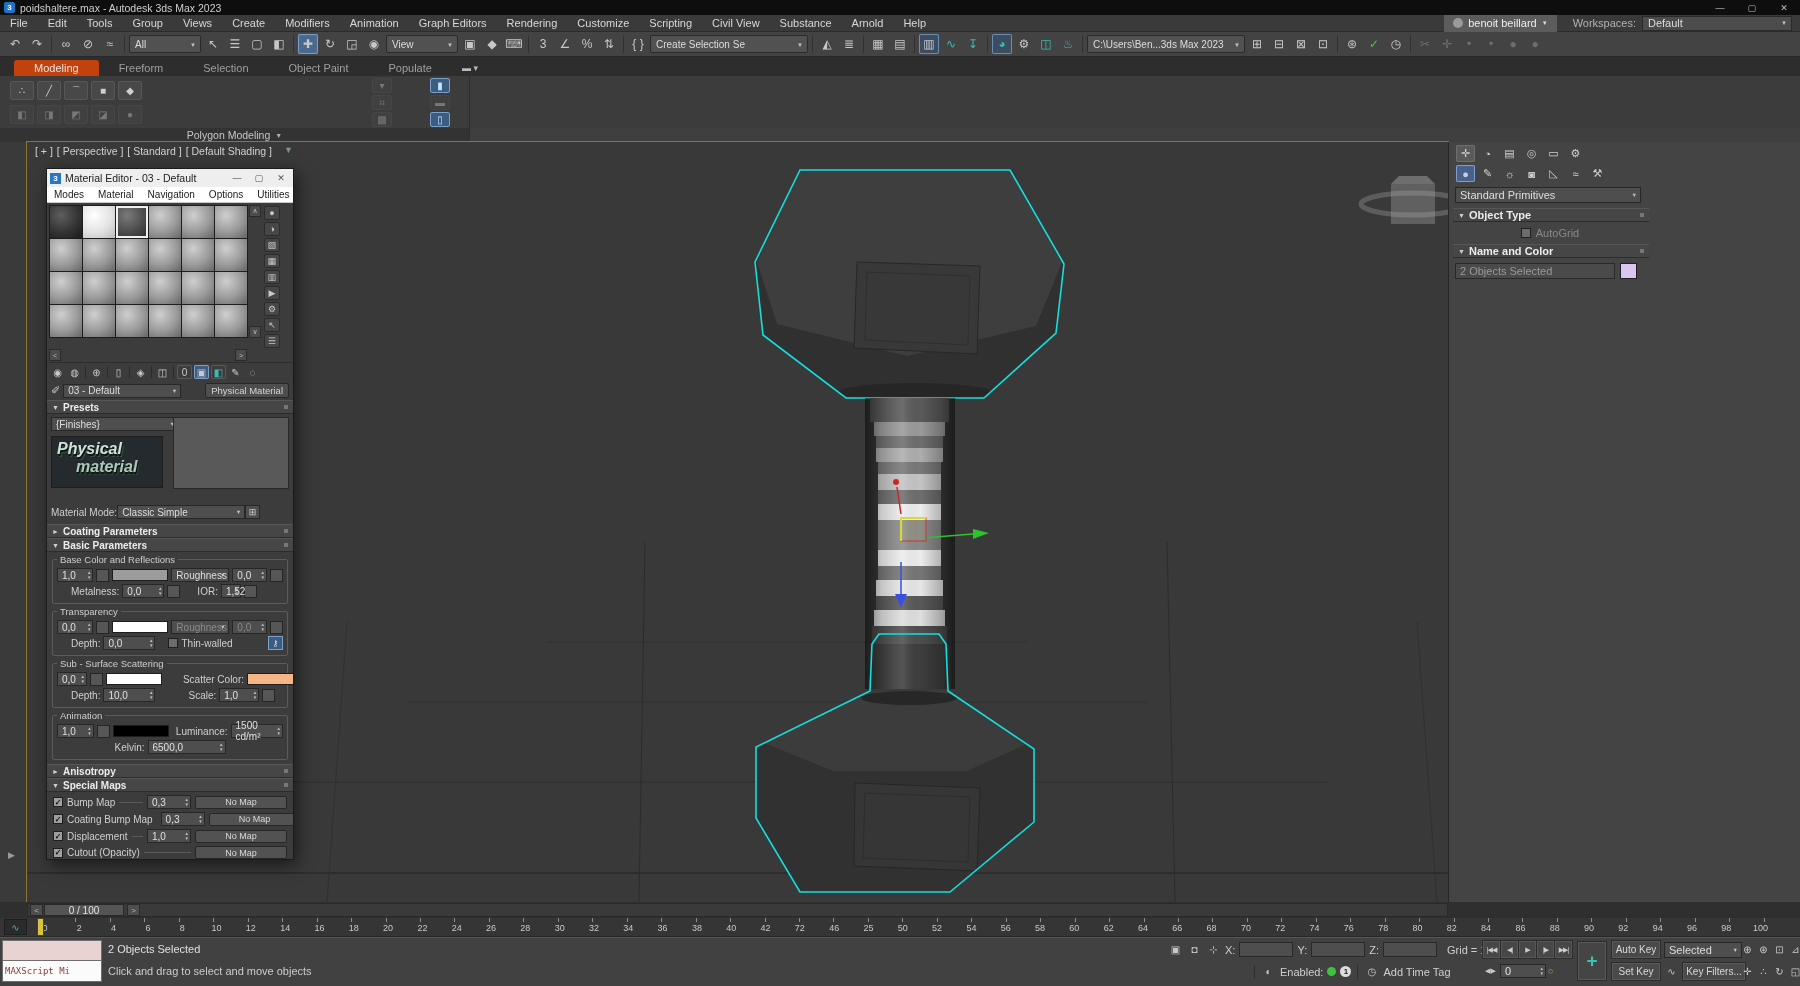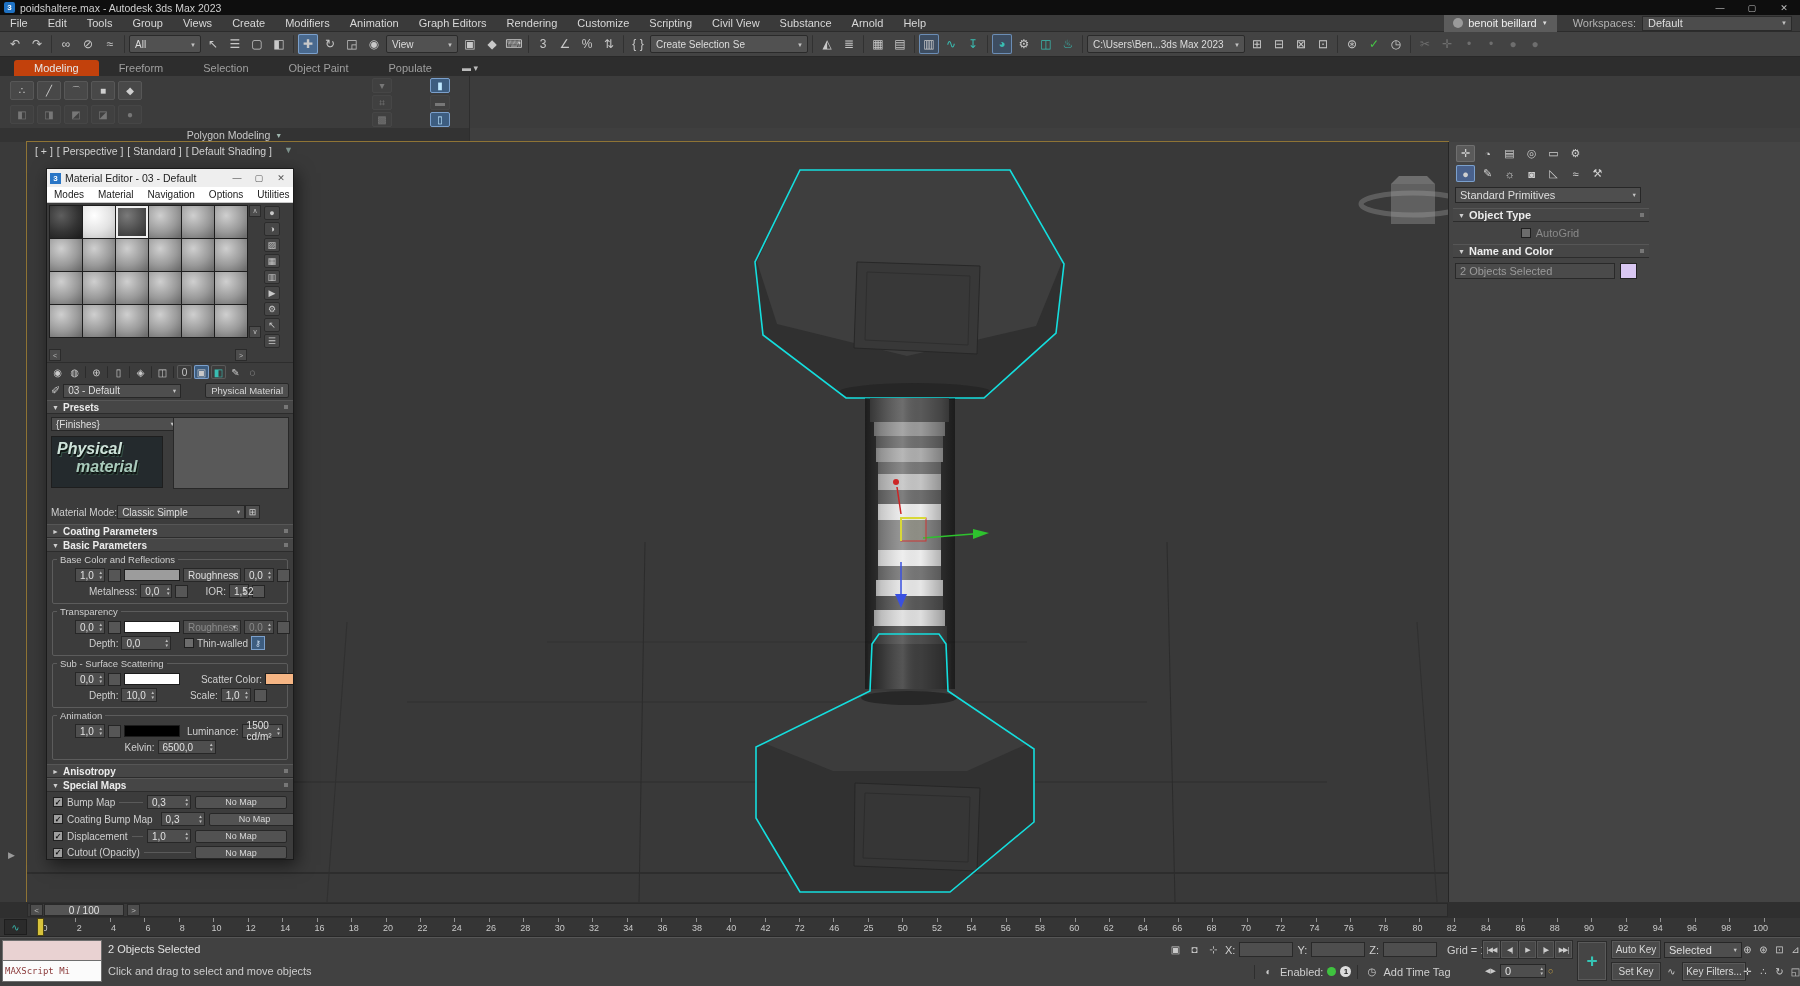--- a/index.html
+++ b/index.html
@@ -97,21 +97,21 @@
   .me-body{flex:1;overflow:hidden;}
   .roll{height:14px;background:#464646;border-top:1px solid #565656;border-bottom:1px solid #2c2c2c;display:flex;align-items:center;gap:4px;padding:0 5px;font-weight:bold;color:#ececec;}
   .roll .arr{font-size:7px;color:#cfcfcf;width:7px;}
   .roll::after{content:"";width:4px;height:4px;background:#777;margin-left:auto;}
   .spin{position:relative;height:14px;background:#4e4e4e;border:1px solid #272727;display:flex;align-items:center;padding:0 10px 0 4px;color:#e0e0e0;}
   .spin::before{content:"▲";position:absolute;right:1px;top:1px;font-size:4.5px;color:#c0c0c0;}
   .spin::after{content:"▼";position:absolute;right:1px;bottom:1px;font-size:4.5px;color:#c0c0c0;}
   .spin.dis{color:#8a8a8a;}
   .mapbtn{width:13px;height:13px;background:#565656;border:1px solid #252525;flex:0 0 auto;}
   .swatch{height:12px;border:1px solid #1d1d1d;flex:0 0 auto;}
-  .grp{border:1px solid #5c5c5c;border-radius:2px;margin:7px 5px 4px;padding:6px 21px 3px;position:relative;}
+  .grp{border:1px solid #5c5c5c;border-radius:2px;margin:7px 5px 4px;padding:6px 3px 3px;position:relative;}
   .grp-label{position:absolute;top:-6px;left:4px;background:#3c3c3c;padding:0 3px;color:#cfcfcf;font-size:9.5px;}
   .frow{display:flex;align-items:center;gap:3px;margin:2px 1px;}
   .lbl{color:#cfcfcf;white-space:nowrap;}
   .lbl.dim{color:#8a8a8a;}
   .chk{width:10px;height:10px;background:#9f9f9f;border:1px solid #1f1f1f;display:flex;align-items:center;justify-content:center;font-size:8px;color:#101010;font-weight:bold;flex:0 0 auto;}
   .chk.off{background:#6c6c6c;color:transparent;}
   .lockbtn{width:15px;height:14px;background:#3d5d80;box-shadow:inset 0 0 0 1px #7ba0cc;display:flex;align-items:center;justify-content:center;font-size:8px;color:#cde;margin-left:auto;}
   .btn-nomap{height:13px;background:#525252;border:1px solid #272727;border-radius:2px;flex:0 0 92px;display:flex;align-items:center;justify-content:center;color:#d8d8d8;font-size:9px;}
   .sm-row{display:flex;align-items:center;gap:4px;margin:3px 6px;}
   .sm-line{flex:1;border-top:1px solid #5a5a5a;height:0;}
@@ -816,21 +816,21 @@
         <span class="grp-label">Animation</span>
         <div class="frow">
           <span class="spin" style="width:40px">1,0</span>
           <span class="mapbtn"></span>
           <span class="swatch" style="width:56px;background:#000000"></span>
           <span class="lbl" style="margin-left:4px">Luminance:</span>
           <span class="spin" style="width:58px">1500 cd/m²</span>
         </div>
         <div class="frow" style="justify-content:center">
           <span class="lbl">Kelvin:</span>
-          <span class="spin" style="width:58px">6500,0</span>
+          <span class="spin" style="width:78px">6500,0</span>
         </div>
       </div>
 
       <div class="roll">
         <span class="arr">►</span>
         <span>Anisotropy</span>
       </div>
 
       <div class="roll">
         <span class="arr">▼</span>

